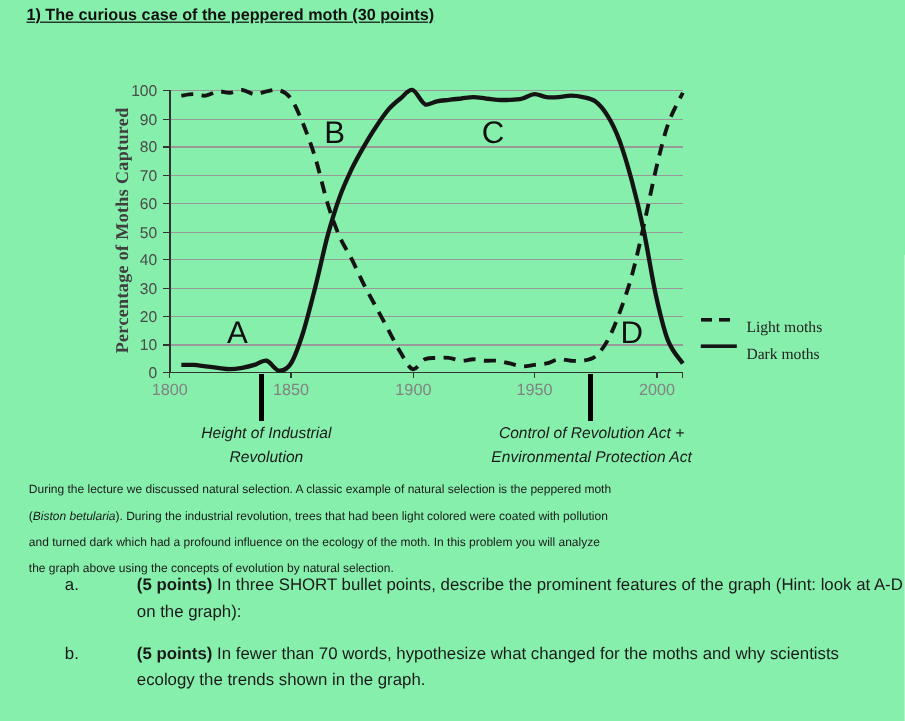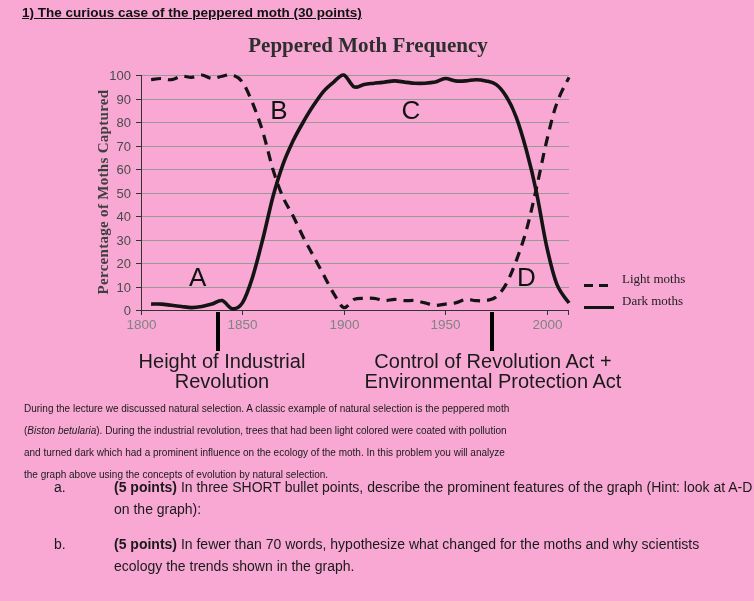--- a/index.html
+++ b/index.html
@@ -1,20 +1,20 @@
 <!DOCTYPE html>
 <html><head>
 <meta charset="utf-8">
 <style>
   html, body { margin: 0; padding: 0; background: #ffffff; }
   #page {
     position: relative;
     width: 754px;
     height: 601px;
-    background: #f9a8d4;
+    background: #86efac;
     font-family: "Liberation Sans", sans-serif;
     color: #1a1a1a;
     overflow: hidden;
   }
   .heading {
     position: absolute;
     left: 22px;
     top: 5px;
     font-size: 13.5px;
     font-weight: bold;
@@ -41,37 +41,38 @@
     transform: translate(-50%, -50%) rotate(-90deg);
     white-space: nowrap;
     font-family: "Liberation Serif", serif;
     font-weight: bold;
     font-size: 15px;
     letter-spacing: 0.3px;
     color: #3f3f3f;
   }
   #chart-svg { position: absolute; left: 0; top: 0; }
   .legend { position: absolute; left: 584px; top: 265px; }
-  .legend-row { display: flex; align-items: flex-end; height: 22px; }
+  .legend-row { display: flex; align-items: flex-start; height: 22px; }
   .sample { width: 30px; height: 3px; margin-right: 8px; flex: 0 0 auto; }
   .sample.dashed { background: repeating-linear-gradient(90deg, #151515 0 9px, transparent 9px 15px); }
   .sample.solid { background: #151515; }
   .legend-label {
     font-family: "Liberation Serif", serif;
     font-size: 13px;
     color: #222;
     white-space: nowrap;
   }
   .event-label {
     position: absolute;
     top: 351px;
     text-align: center;
-    font-size: 20px;
+    font-size: 13px;
     line-height: 20px;
     color: #1a1a1a;
+    font-style: italic;
   }
   #event-0 { left: 97px;  width: 250px; }
   #event-1 { left: 348px; width: 290px; }
   .para {
     position: absolute;
     left: 24px;
     top: 398px;
     font-size: 10px;
     line-height: 22px;
     color: #1a1a1a;
@@ -91,21 +92,20 @@
   .q-line { white-space: nowrap; margin-left: 36px; }
   .q-points { font-weight: bold; }
 </style>
 </head>
 <body>
 
 <div id="page">
 
   <div class="heading">1) The curious case of the peppered moth (30 points)</div>
 
-  <div class="chart-title">Peppered Moth Frequency</div>
 
   <div class="y-axis-title">Percentage of Moths Captured</div>
 
   <svg id="chart-svg" width="754" height="395" viewBox="0 0 754 395" aria-hidden="true">
       <line x1="141" y1="287.5" x2="569" y2="287.5" stroke="#999999" stroke-width="1" shape-rendering="crispEdges"></line>
       <line x1="141" y1="263.5" x2="569" y2="263.5" stroke="#999999" stroke-width="1" shape-rendering="crispEdges"></line>
       <line x1="141" y1="240.5" x2="569" y2="240.5" stroke="#999999" stroke-width="1" shape-rendering="crispEdges"></line>
       <line x1="141" y1="216.5" x2="569" y2="216.5" stroke="#999999" stroke-width="1" shape-rendering="crispEdges"></line>
       <line x1="141" y1="193.5" x2="569" y2="193.5" stroke="#999999" stroke-width="1" shape-rendering="crispEdges"></line>
       <line x1="141" y1="169.5" x2="569" y2="169.5" stroke="#999999" stroke-width="1" shape-rendering="crispEdges"></line>
@@ -175,21 +175,21 @@
   </div>
 
   <div class="event-label" id="event-1">
     <div>Control of Revolution Act +</div>
     <div>Environmental Protection Act</div>
   </div>
 
   <div class="para">
     <div class="pline">During the lecture we discussed natural selection. A classic example of natural selection is the peppered moth</div>
     <div class="pline"><span>(</span><i>Biston betularia</i><span>). During the industrial revolution, trees that had been light colored were coated with pollution</span></div>
-    <div class="pline">and turned dark which had a prominent influence on the ecology of the moth. In this problem you will analyze</div>
+    <div class="pline">and turned dark which had a profound influence on the ecology of the moth. In this problem you will analyze</div>
     <div class="pline">the graph above using the concepts of evolution by natural selection.</div>
   </div>
 
   <div class="question" id="q-a">
     <div class="q-label">a.</div>
     <div class="q-body">
       <div class="q-line"><span class="q-points">(5 points)</span> <span>In three SHORT bullet points, describe the prominent features of the graph (Hint: look at A-D</span></div>
       <div class="q-line">on the graph):</div>
     </div>
   </div>

